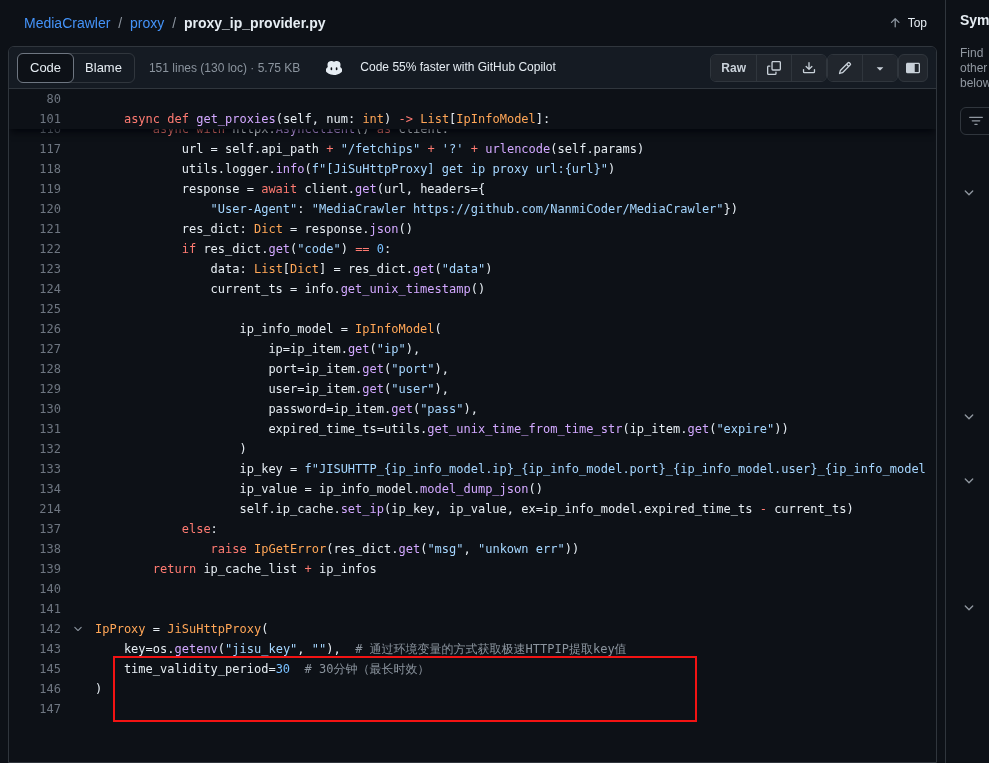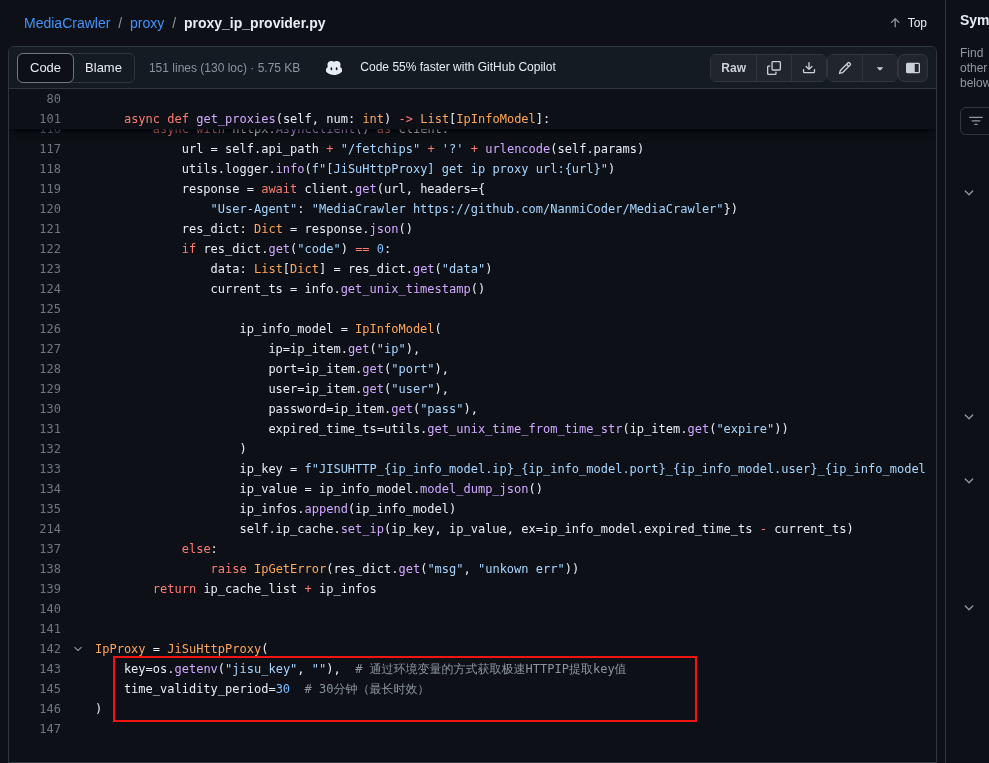--- a/index.html
+++ b/index.html
@@ -261,25 +261,20 @@
               <span class="ln">133</span>
               <span class="gut"></span>
               <span class="code-text"><span class="tk-p">                    ip_key = </span><span class="tk-s">f"JISUHTTP_{ip_info_model.ip}_{ip_info_model.port}_{ip_info_model.user}_{ip_info_model</span></span>
             </div>
             <div class="code-line">
               <span class="ln">134</span>
               <span class="gut"></span>
               <span class="code-text"><span class="tk-p">                    ip_value = ip_info_model.</span><span class="tk-f">model_dump_json</span><span class="tk-p">()</span></span>
             </div>
             <div class="code-line">
-              <span class="ln">135</span>
-              <span class="gut"></span>
-              <span class="code-text"><span class="tk-p">                    ip_infos.</span><span class="tk-f">append</span><span class="tk-p">(ip_info_model)</span></span>
-            </div>
-            <div class="code-line">
               <span class="ln">214</span>
               <span class="gut"></span>
               <span class="code-text"><span class="tk-p">                    self.ip_cache.</span><span class="tk-f">set_ip</span><span class="tk-p">(ip_key, ip_value, ex=ip_info_model.expired_time_ts </span><span class="tk-k">-</span><span class="tk-p"> current_ts)</span></span>
             </div>
             <div class="code-line">
               <span class="ln">137</span>
               <span class="gut"></span>
               <span class="code-text"><span class="tk-p">            </span><span class="tk-k">else</span><span class="tk-p">:</span></span>
             </div>
             <div class="code-line">

